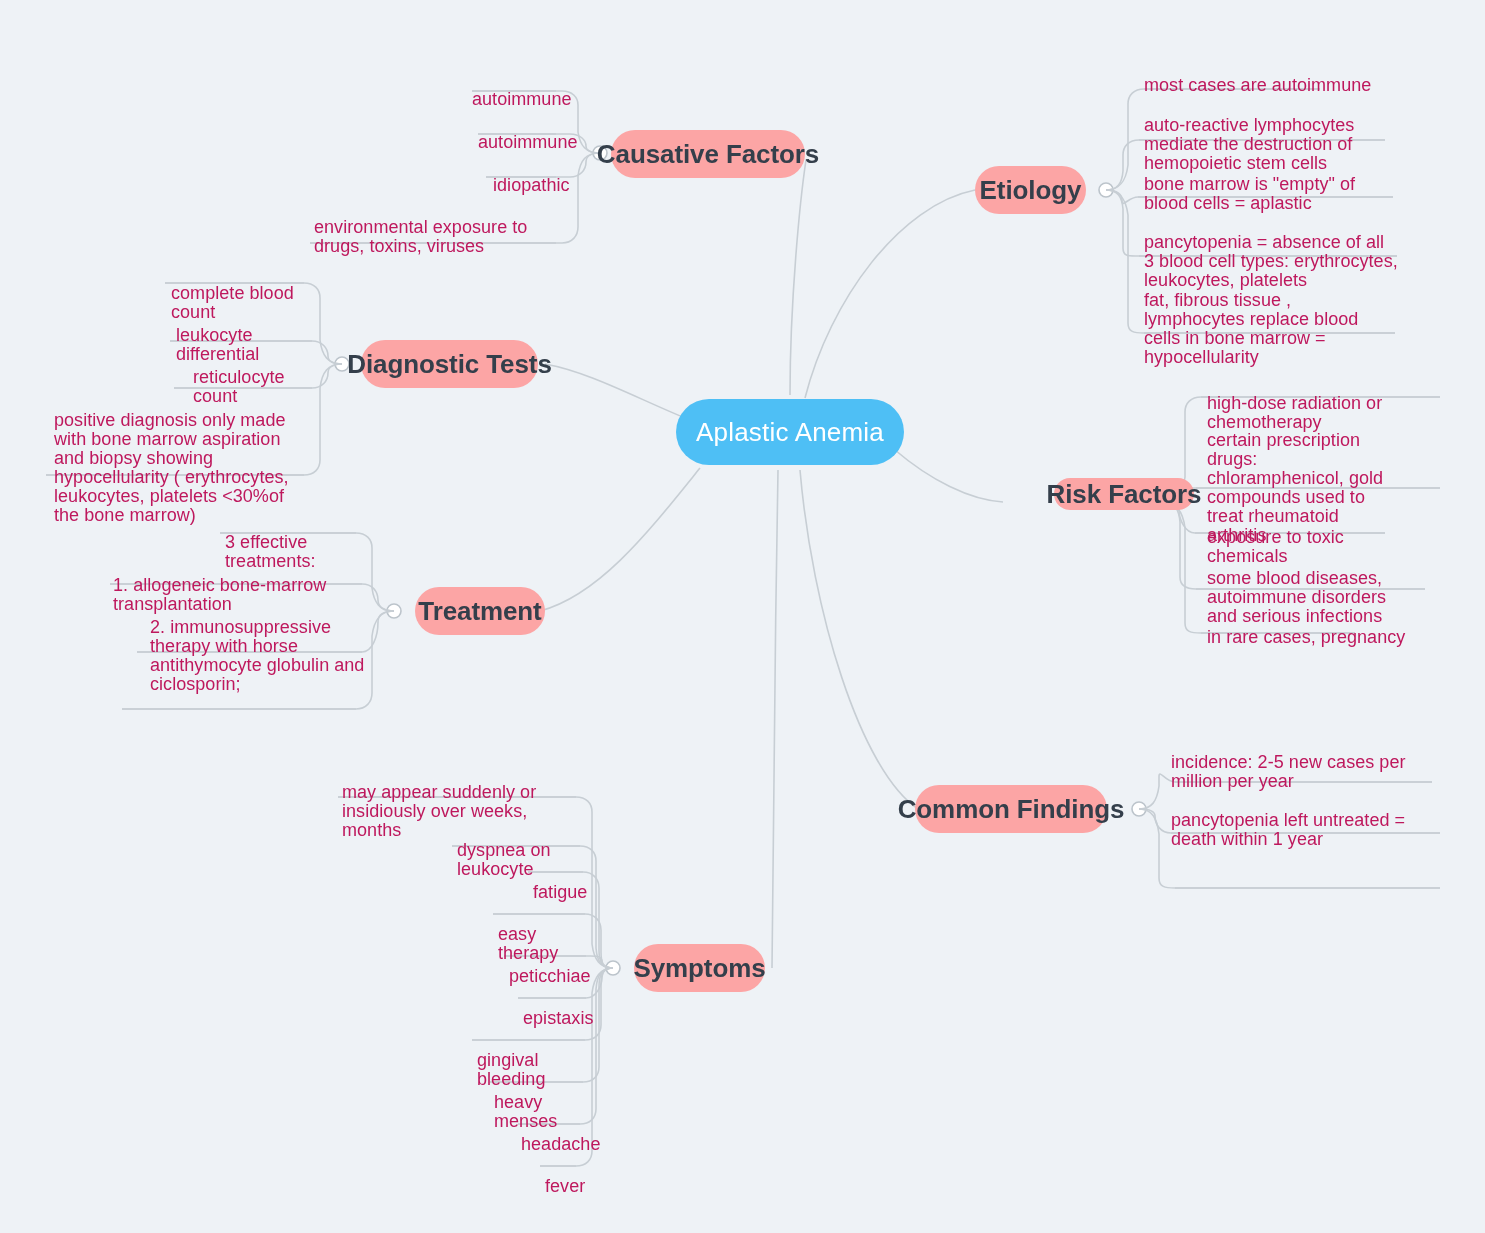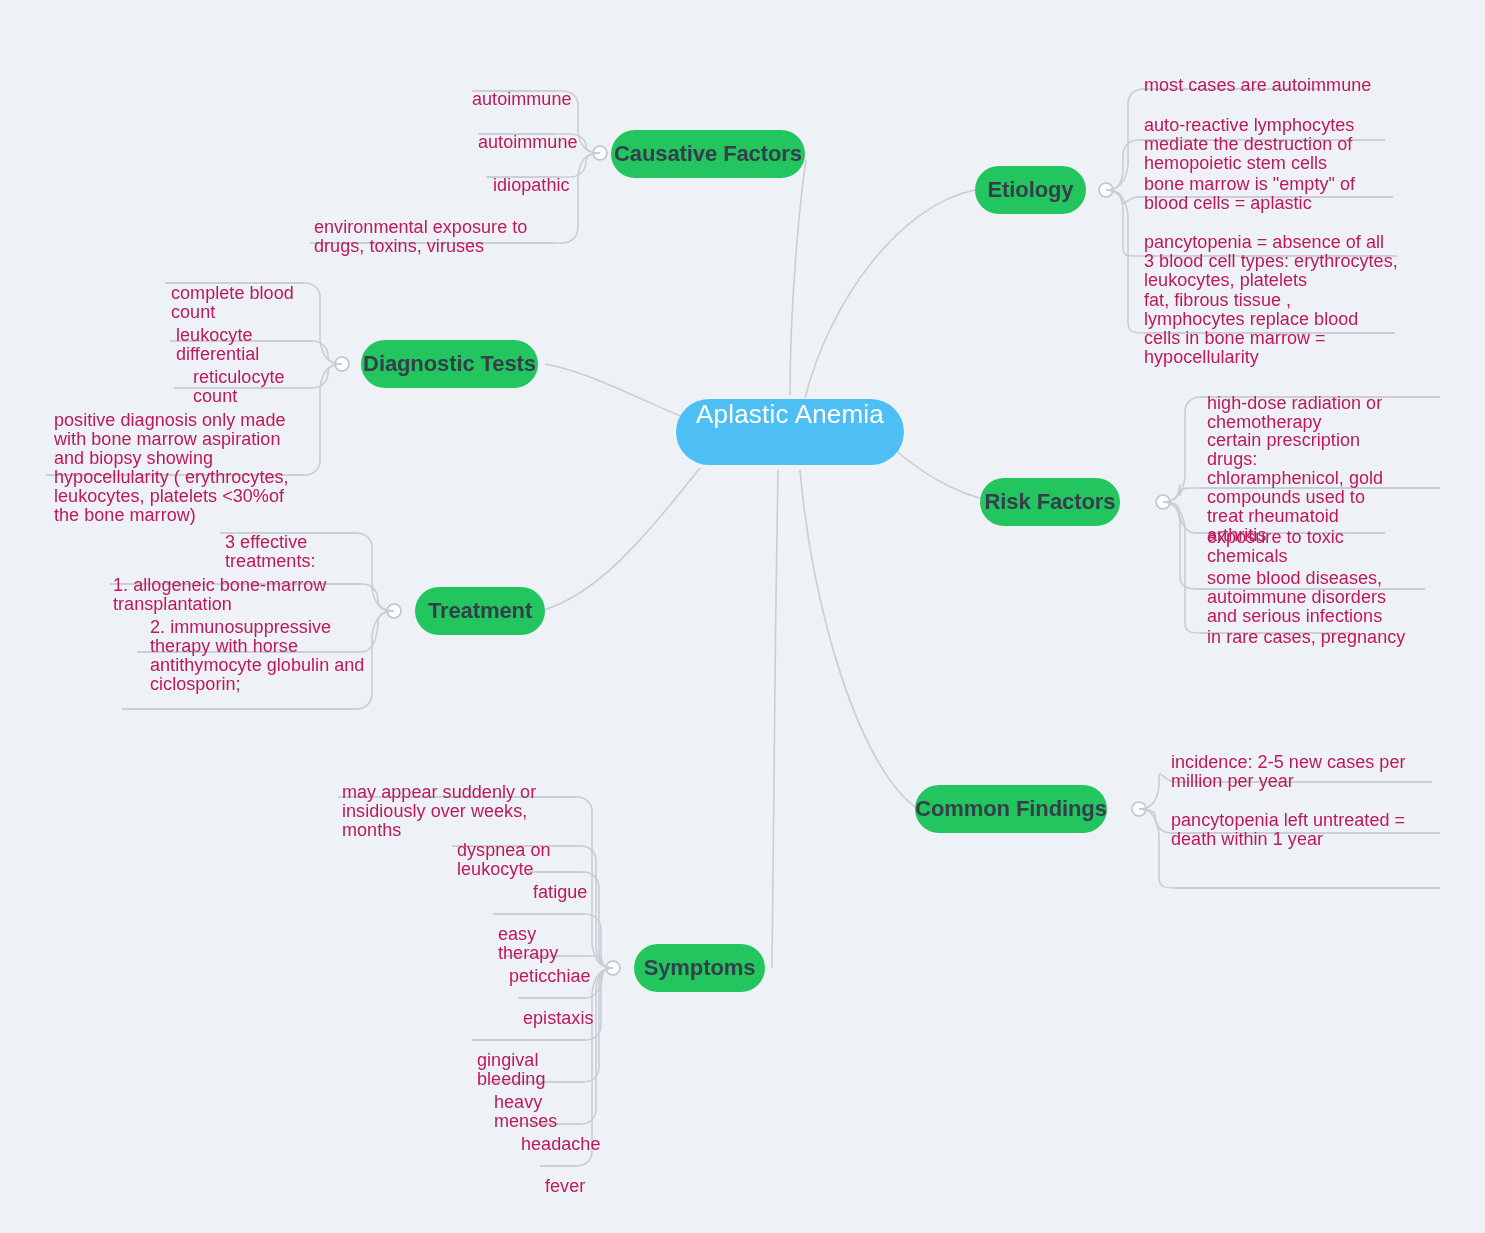--- a/index.html
+++ b/index.html
@@ -44,31 +44,32 @@
   
   .root-node {
     position: absolute;
     background: #4ebff5;
     color: #ffffff;
     border-radius: 40px;
     font-size: 26px;
     font-weight: 400;
     letter-spacing: 0.2px;
     display: flex;
+    align-items: center;
     justify-content: center;
     white-space: nowrap;
   }
 
   
   .branch-node {
     position: absolute;
-    background: #22c55e;
+    background: #fca5a5;
     color: #343f4b;
     border-radius: 34px;
-    font-size: 22px;
+    font-size: 26px;
     font-weight: bold;
     letter-spacing: -0.1px;
     display: flex;
     align-items: center;
     justify-content: center;
     white-space: nowrap;
   }
 
   
   .leaf {
@@ -207,21 +208,21 @@
   </div>
 
   <div class="branch-node" style="left:634px; top:944px; width:131px; height:48px;">
     <span>Symptoms</span>
   </div>
 
   <div class="branch-node" style="left:975px; top:166px; width:111px; height:48px;">
     <span>Etiology</span>
   </div>
 
-  <div class="branch-node" style="left:980px; top:478px; width:140px; height:48px;">
+  <div class="branch-node" style="left:1054px; top:478px; width:140px; height:32px;">
     <span>Risk Factors</span>
   </div>
 
   <div class="branch-node" style="left:915px; top:785px; width:192px; height:48px;">
     <span>Common Findings</span>
   </div>
 
   <div class="leaf left" style="left:472px; top:72px; width:86px;">autoimmune</div>
   <div class="leaf left" style="left:478px; top:115px; width:86px;">autoimmune</div>
   <div class="leaf left" style="left:493px; top:158px; width:70px;text-align:right;">idiopathic</div>

